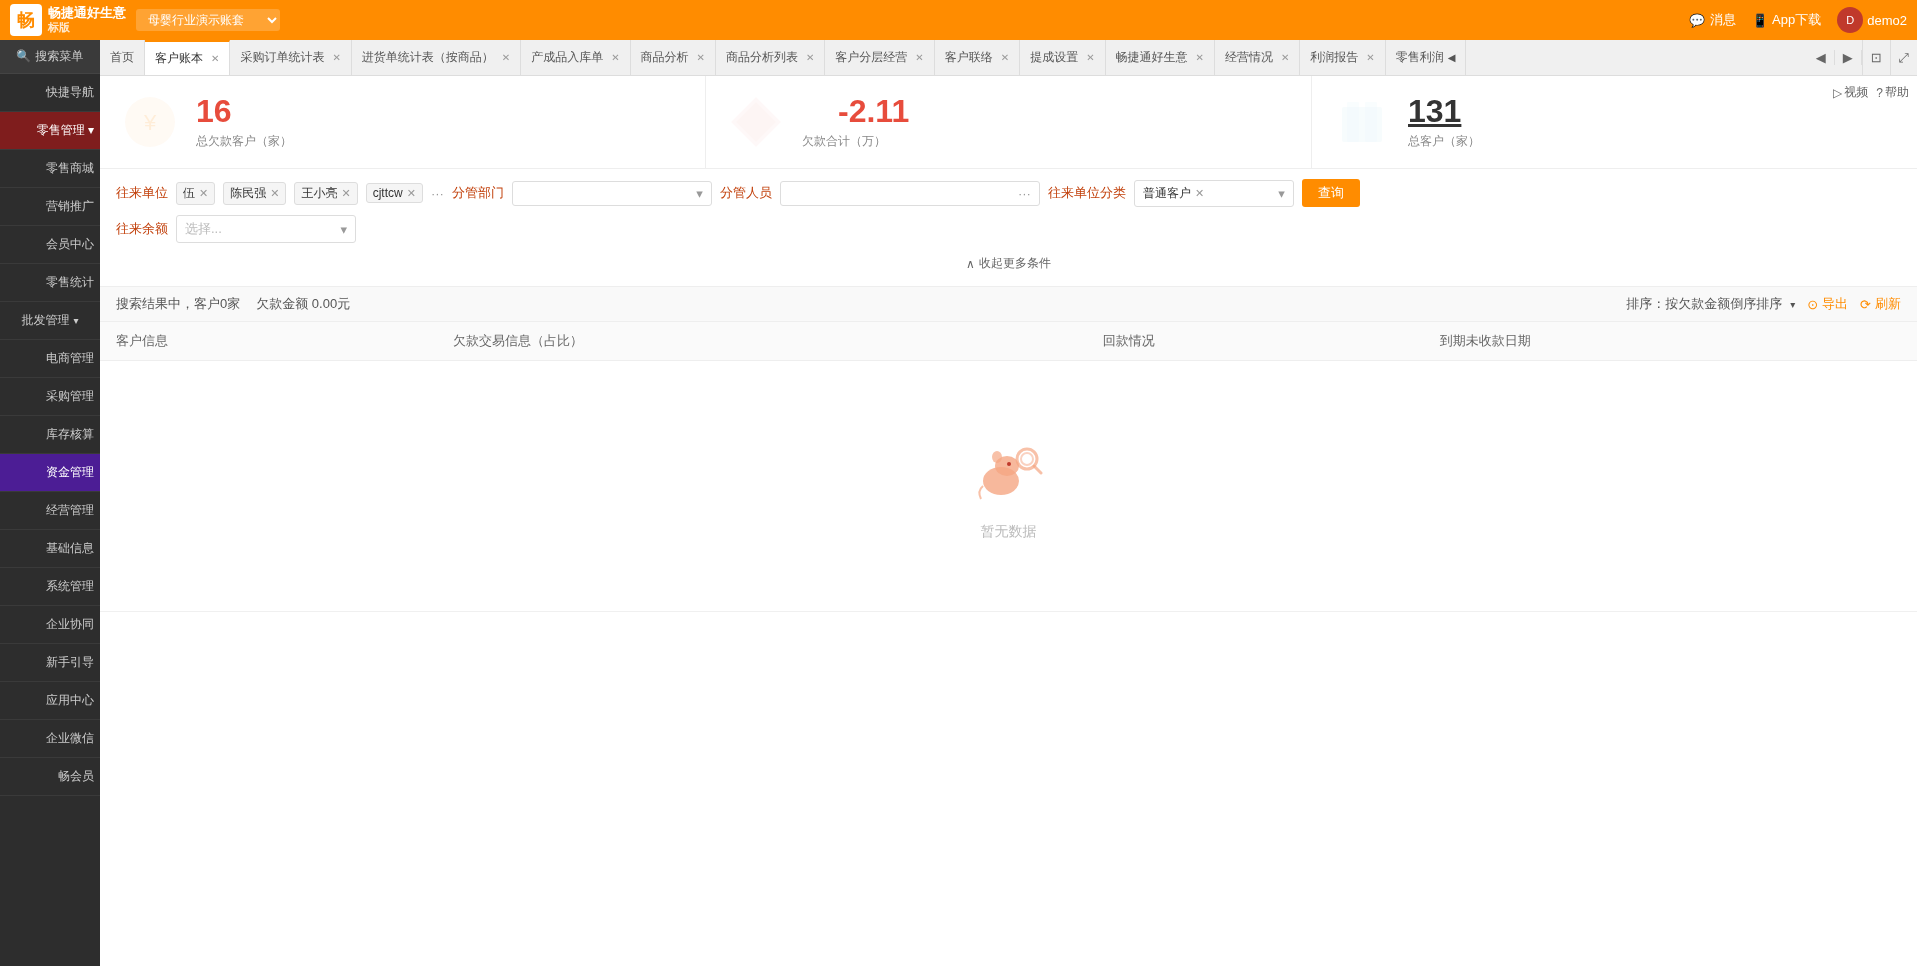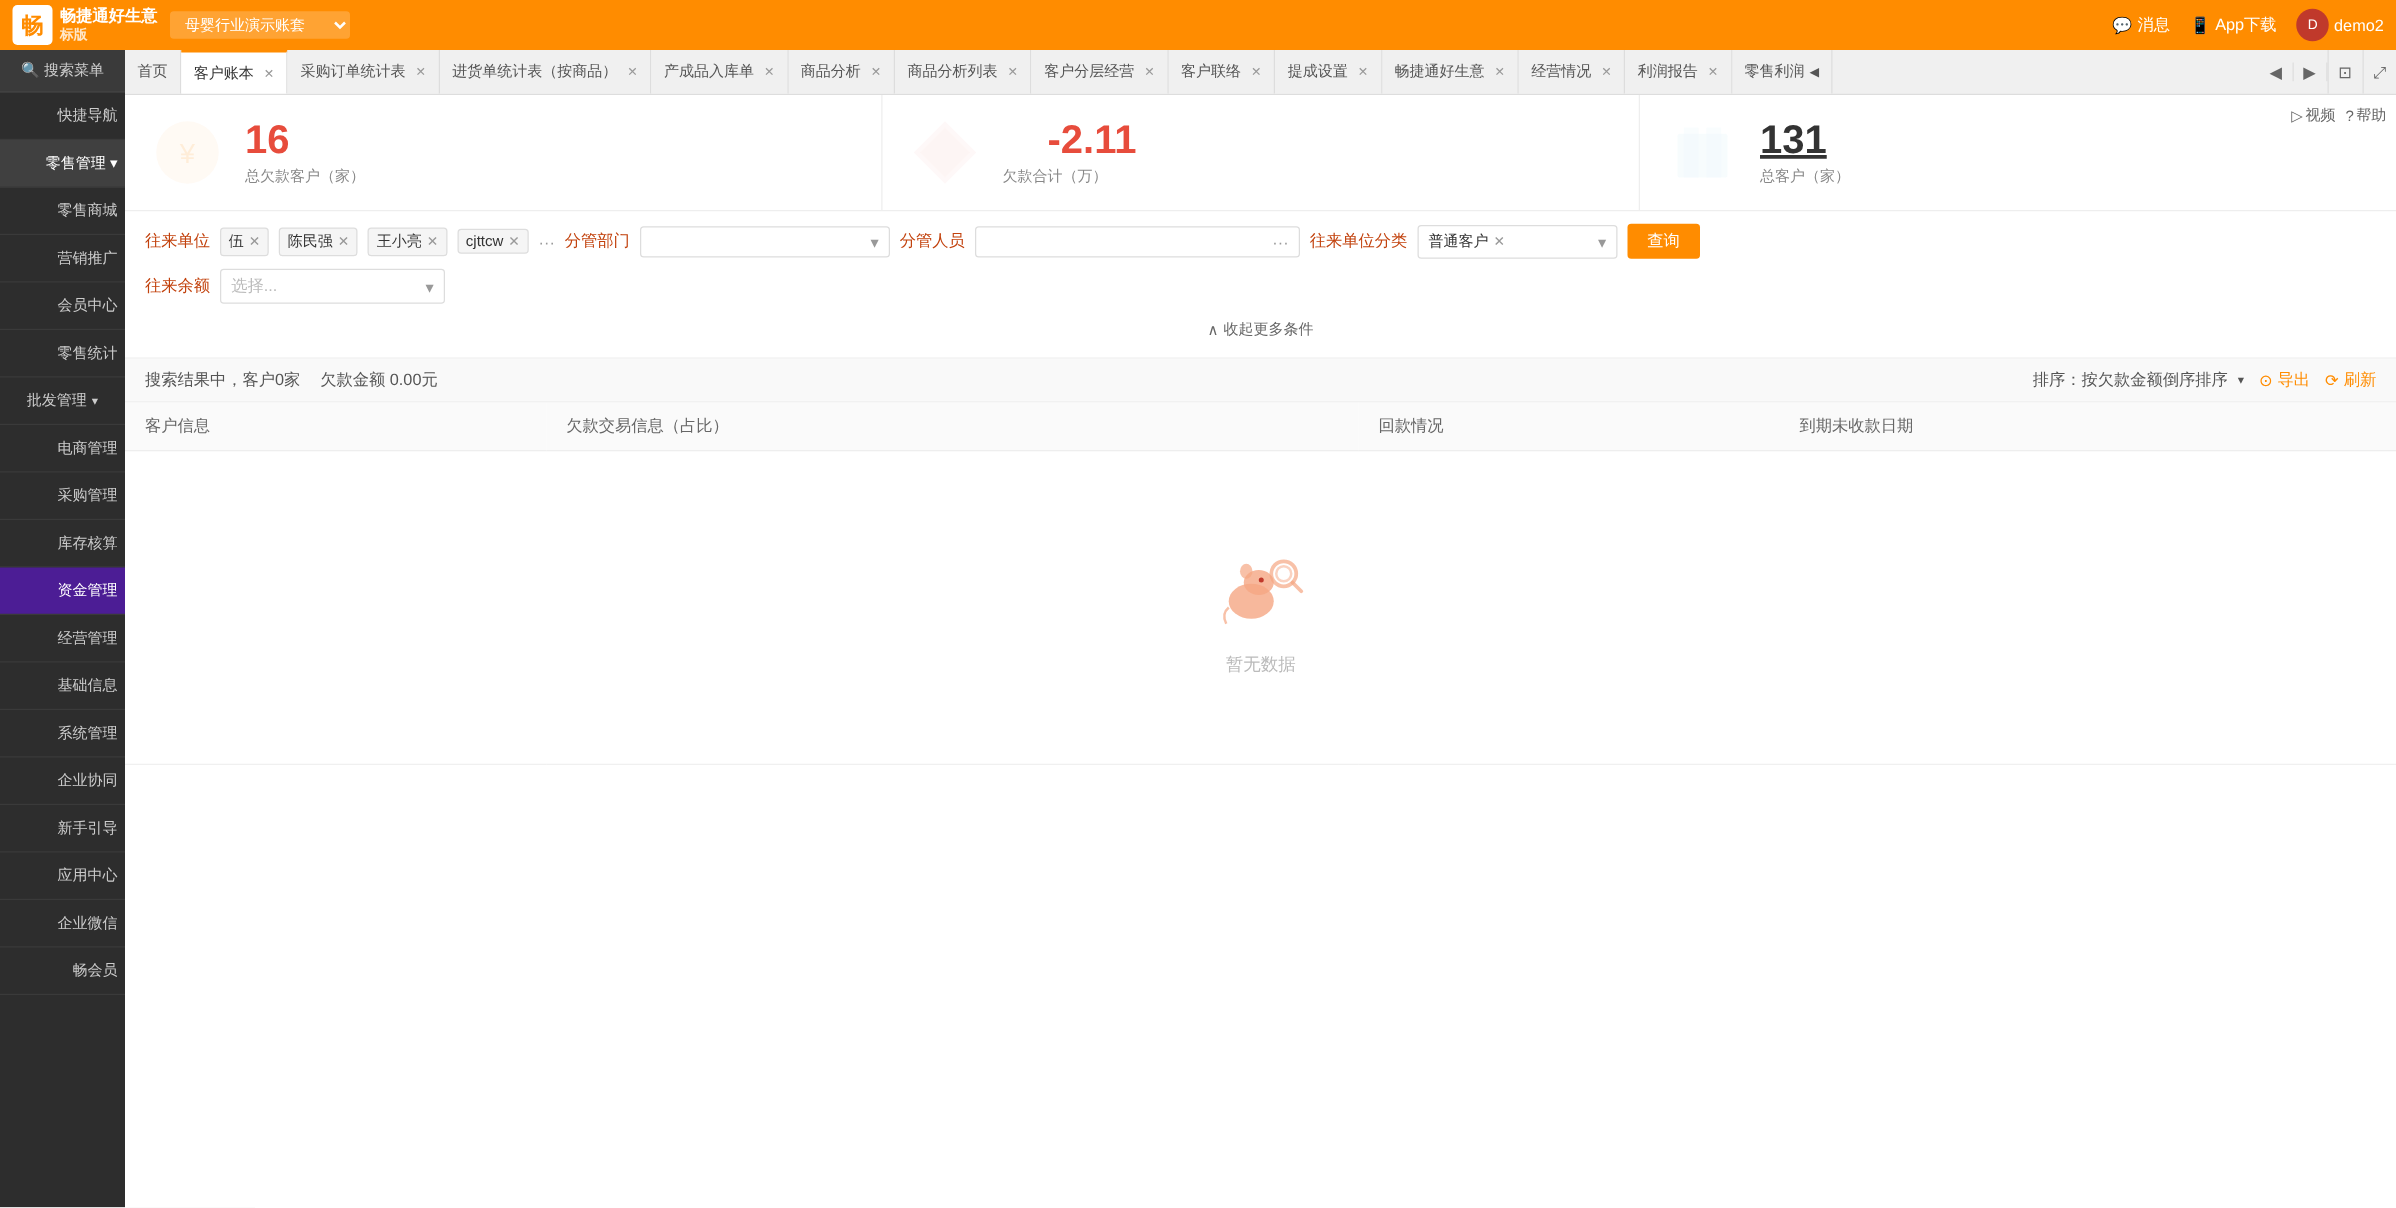--- a/index.html
+++ b/index.html
@@ -127,21 +127,21 @@
   <div class="main-area">
 
     <div class="sidebar">
       <div class="sidebar-search">
         <span>🔍</span>
         <span>搜索菜单</span>
       </div>
       <div class="sidebar-nav-item">
         <span>快捷导航</span>
       </div>
-      <div class="sidebar-nav-item active" style="background:#404040;color:#fff;">
+      <div class="sidebar-nav-item active" style="background:#7f1d1d;color:#fff;">
         <span>零售管理 ▾</span>
       </div>
       <div class="sidebar-nav-item">
         <span>零售商城</span>
       </div>
       <div class="sidebar-nav-item">
         <span>营销推广</span>
       </div>
       <div class="sidebar-nav-item">
         <span>会员中心</span>

